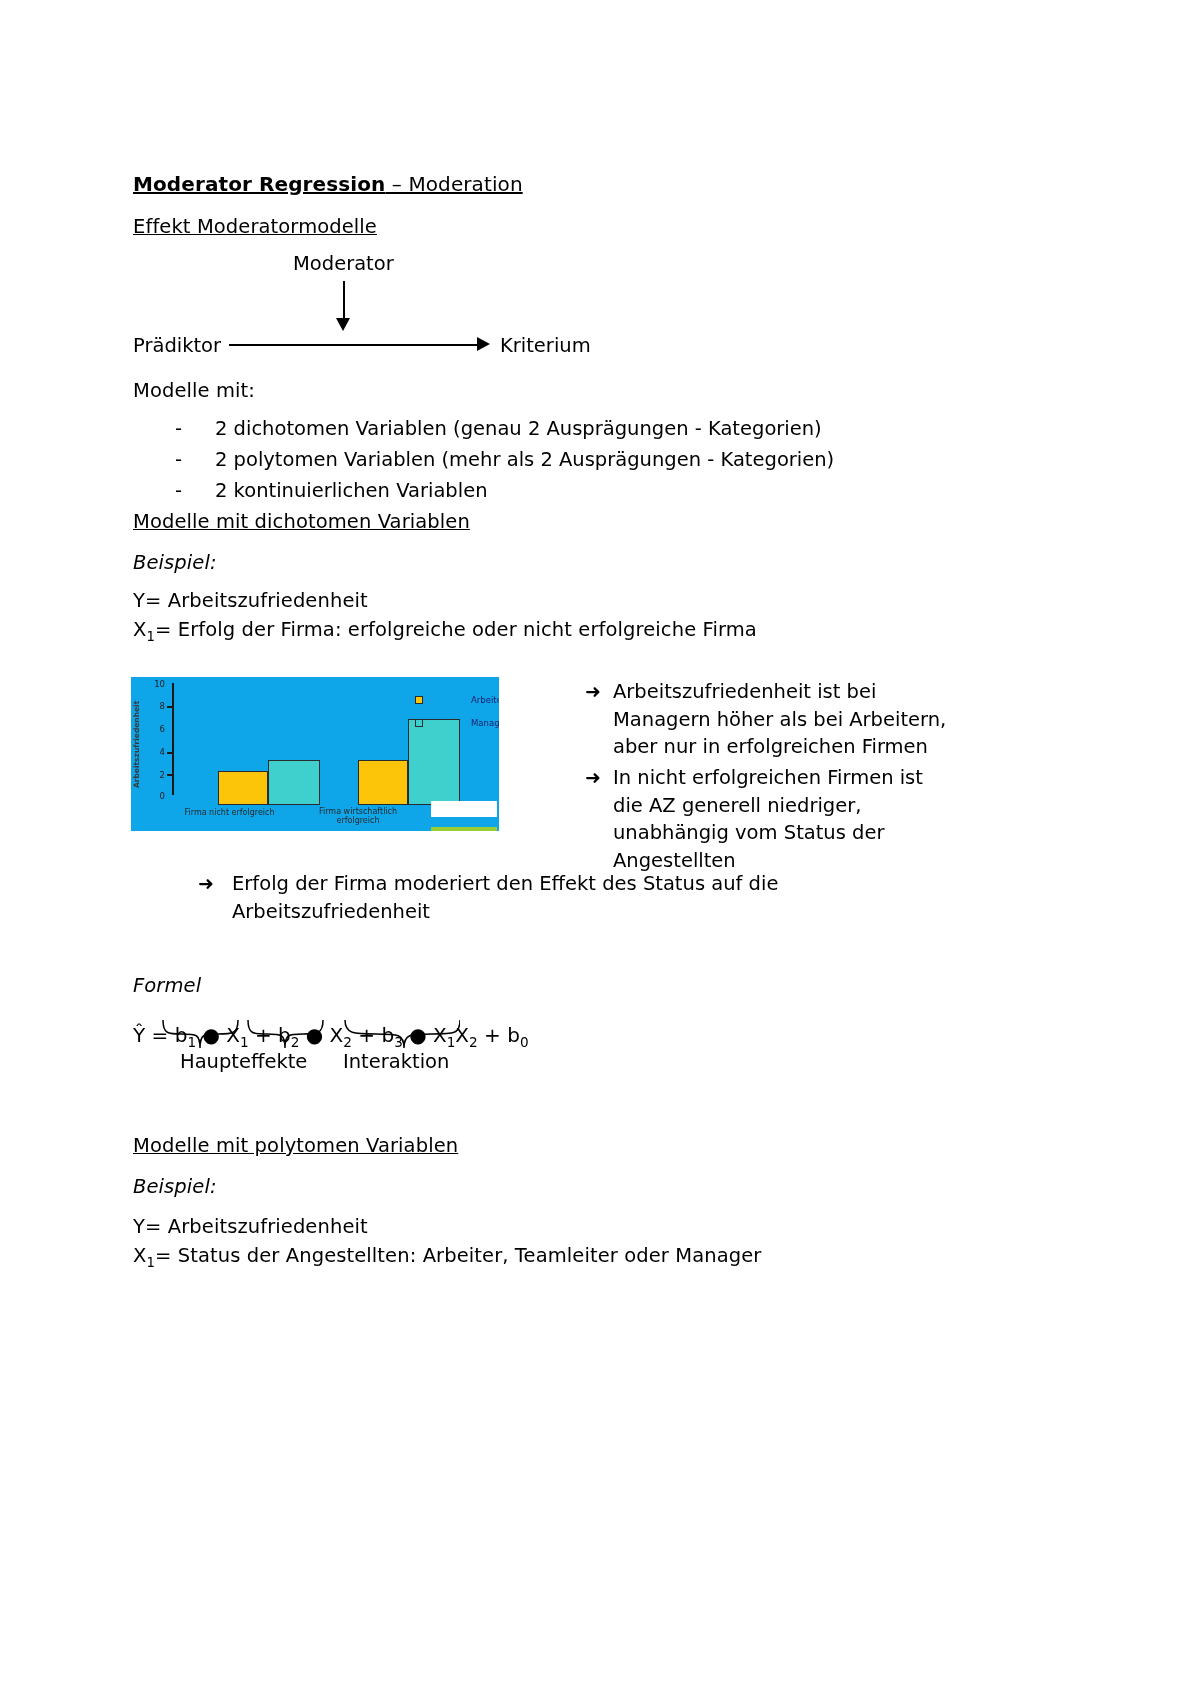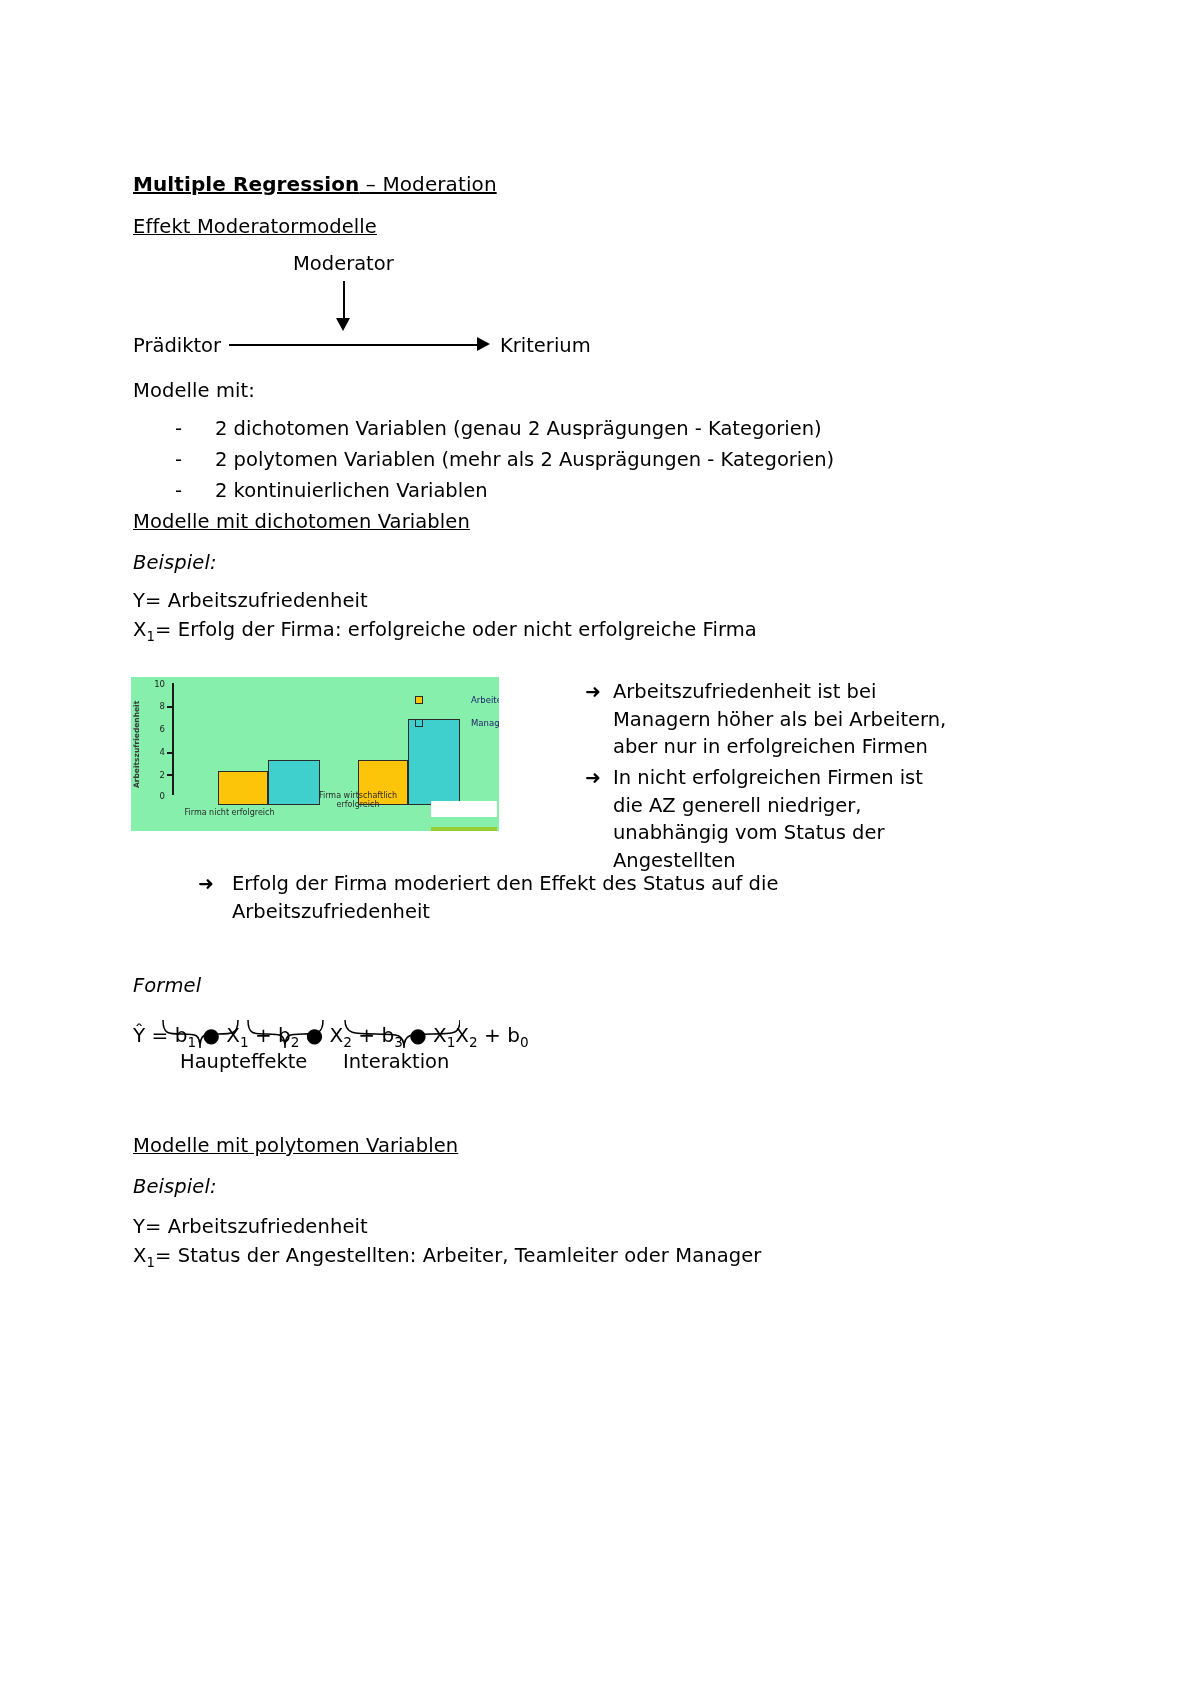--- a/index.html
+++ b/index.html
@@ -40,21 +40,21 @@
             border-top:7px solid transparent; border-bottom:7px solid transparent;
             border-left:13px solid #000; }
 
   
   .dashlist { position:absolute; left:175px; top:414px; font-size:19.5px; line-height:1.58; }
   .dashlist .row { display:block; white-space:nowrap; }
   .dashlist .dash { display:inline-block; width:40px; }
 
   
   .chart-wrap { position:absolute; left:131px; top:677px; width:368px; height:154px;
-                background:#86efac; overflow:hidden; }
+                background:#0ea5e9; overflow:hidden; }
   .ylab {
     position:absolute; left:-2px; top:8px; width:14px; height:118px;
     writing-mode:vertical-rl; transform:rotate(180deg);
     font-size:7.5px; font-weight:bold; color:#3a3a3a;
     display:flex; align-items:center; justify-content:center;
     letter-spacing:0px;
   }
   .yticks { position:absolute; left:14px; top:2px; width:22px; height:122px; }
   .yticks span { position:absolute; right:2px; font-size:8.5px; color:#222; }
   .yaxis { position:absolute; left:41px; top:6px; width:2px; height:112px; background:#1a1a1a; }
@@ -81,21 +81,21 @@
   .formula-line { position:absolute; left:133px; top:995px; font-size:20px; white-space:nowrap;margin-top:28px; }
   sub { font-size:0.68em; }
   .brace-lbl { position:absolute; font-size:19.5px; }
 </style>
 </head>
 <body>
 
 <div class="page">
 
   <div class="blk h-title">
-    <b>Multiple Regression</b><span class="u"> – Moderation</span>
+    <b>Moderator Regression</b><span class="u"> – Moderation</span>
   </div>
 
   <div class="blk h-sub" style="left:133px; top:213px;">Effekt Moderatormodelle</div>
 
   <div class="diagram">
     <div class="dg-moderator">Moderator</div>
     <div class="vline"></div>
     <div class="varrow"></div>
     <div class="dg-pred">Prädiktor</div>
     <div class="hline"></div>
@@ -138,21 +138,21 @@
     <div class="bars">
 
       <div class="bar arb" style="left:44px;  width:50px; height:34px;"></div>
       <div class="bar man" style="left:94px;  width:52px; height:45px;"></div>
 
       <div class="bar arb" style="left:184px; width:50px; height:45px;"></div>
       <div class="bar man" style="left:234px; width:52px; height:86px;"></div>
     </div>
 
     <div class="xaxis-lbl" style="left:36px; width:125px; bottom:14px;">Firma nicht erfolgreich</div>
-    <div class="xaxis-lbl" style="left:168px; width:118px; bottom:22px;text-align:center;">Firma wirtschaftlich erfolgreich</div>
+    <div class="xaxis-lbl" style="left:168px; width:118px; bottom:6px;text-align:center;">Firma wirtschaftlich erfolgreich</div>
 
     <div class="legend">
       <div class="li">
         <span class="sw arb"></span>
         <span class="lt">Arbeiter</span>
       </div>
       <div class="li">
         <span class="sw man"></span>
         <span class="lt">Manager</span>
       </div>

